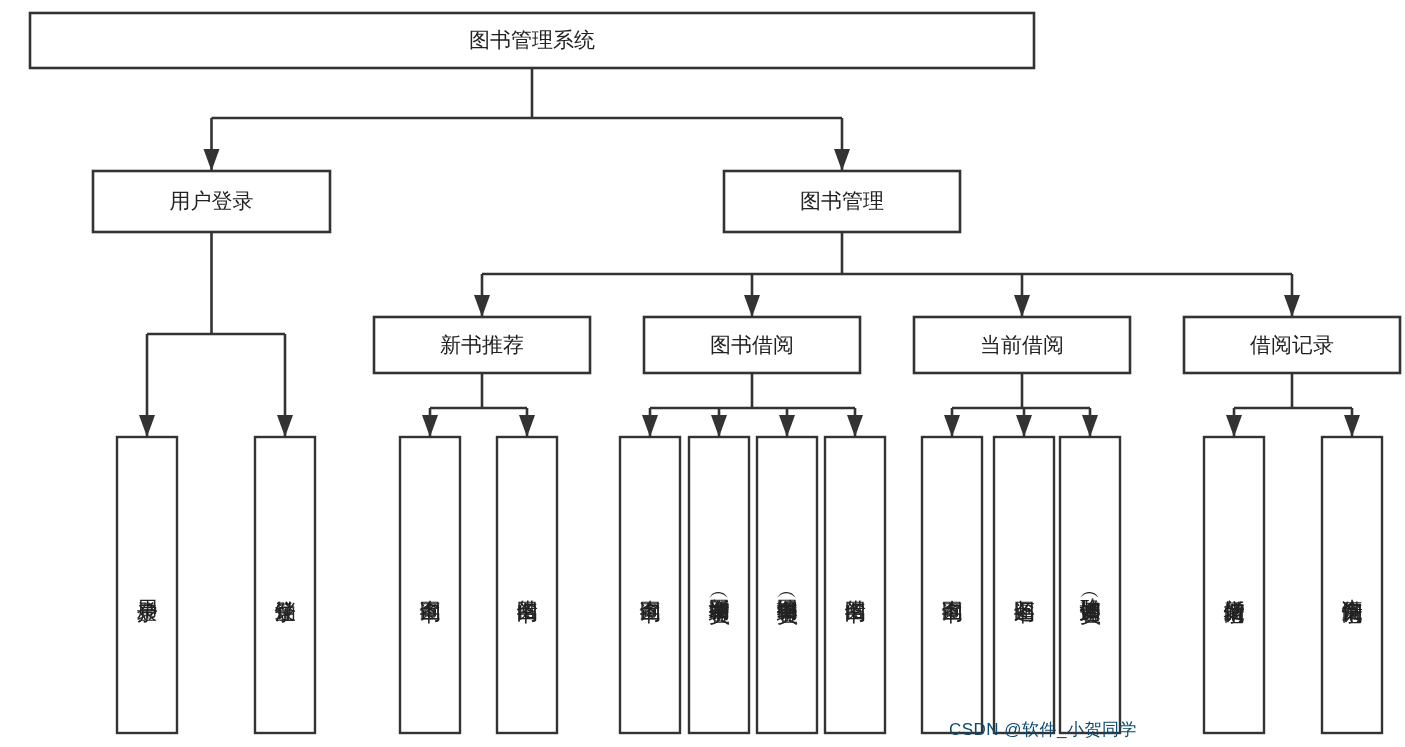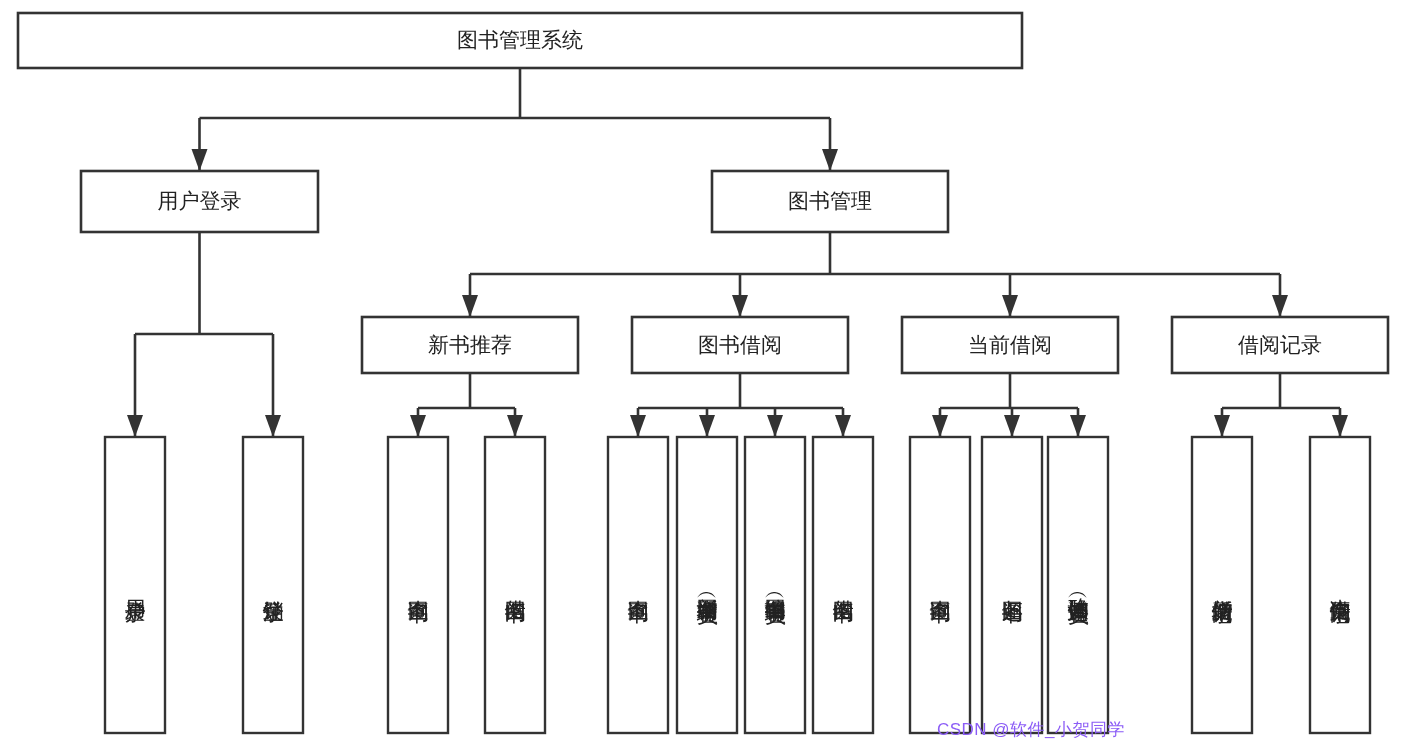--- a/index.html
+++ b/index.html
@@ -9,21 +9,21 @@
   }
   body {
     width: 1405px;
     height: 747px;
     font-family: "Liberation Sans", "DejaVu Sans", sans-serif;
     overflow: hidden;
     position: relative;
   }
   #diagram-root {
     position: absolute;
-    left: 0;
+    left: 12px;
     top: 0;
     width: 1133px;
     height: 747px;
     text-decoration: underline;
   }
   svg.diagram {
     display: block;
     width: 1405px;
     height: 747px;
   }
@@ -66,21 +66,21 @@
     color: #222222;
     white-space: nowrap;
     pointer-events: none;
   }
   .watermark {
     position: absolute;
     right: 8px;
     bottom: 6px;
     font-family: "Liberation Sans", "DejaVu Sans", sans-serif;
     font-size: 17px;
-    color: #8b5cf6;
+    color: #0c4a6e;
     letter-spacing: 0.5px;
     white-space: nowrap;
   }
 </style>
 </head>
 <body>
 
 <div id="diagram-root">
 
   <svg class="diagram" viewBox="0 0 1405 747">

